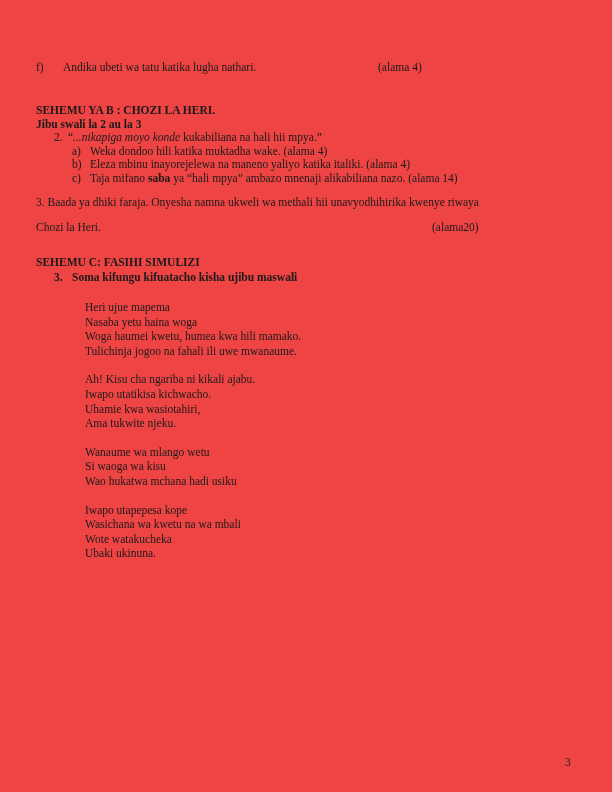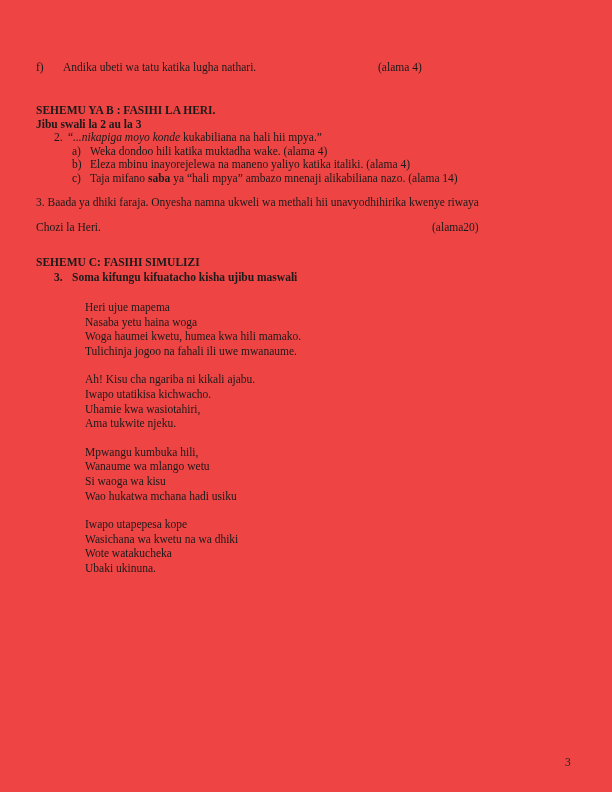--- a/index.html
+++ b/index.html
@@ -32,21 +32,21 @@
 <body>
 
 <div class="page">
 
   <div class="abs rel" style="top:61px;left:36px;width:540px;">
     <span class="marker-f">f)</span><span>Andika ubeti wa tatu katika lugha nathari.</span>
     <span class="marks-f">(alama 4)</span>
   </div>
 
   <div class="abs" style="top:104px;left:36px;width:540px;">
-    <div class="bold q-line">SEHEMU YA B : FASIHI LA HERI.</div>
+    <div class="bold q-line">SEHEMU YA B : CHOZI LA HERI.</div>
     <div class="bold q-line">Jibu swali la 2 au la 3</div>
   </div>
 
   <div class="abs" style="top:131px;left:54px;width:522px;">
     <div class="row q-line">
       <span class="marker-sm">2.</span>
       <span><span>“</span><span class="ital">...nikapiga moyo konde</span><span> kukabiliana na hali hii mpya.”</span></span>
     </div>
     <div class="q2-item">
       <span class="marker-md">a)</span>
@@ -85,28 +85,27 @@
       <div class="poem-line">Woga haumei kwetu, humea kwa hili mamako.</div>
       <div class="poem-line">Tulichinja jogoo na fahali ili uwe mwanaume.</div>
     </div>
     <div class="poem-stanza">
       <div class="poem-line">Ah! Kisu cha ngariba ni kikali ajabu.</div>
       <div class="poem-line">Iwapo utatikisa kichwacho.</div>
       <div class="poem-line">Uhamie kwa wasiotahiri,</div>
       <div class="poem-line">Ama tukwite njeku.</div>
     </div>
     <div class="poem-stanza">
-      <div class="poem-line">Mpwangu kumbuka hili,</div>
       <div class="poem-line">Wanaume wa mlango wetu</div>
       <div class="poem-line">Si waoga wa kisu</div>
       <div class="poem-line">Wao hukatwa mchana hadi usiku</div>
     </div>
     <div class="poem-stanza">
       <div class="poem-line">Iwapo utapepesa kope</div>
-      <div class="poem-line">Wasichana wa kwetu na wa dhiki</div>
+      <div class="poem-line">Wasichana wa kwetu na wa mbali</div>
       <div class="poem-line">Wote watakucheka</div>
       <div class="poem-line">Ubaki ukinuna.</div>
     </div>
   </div>
 
   <div class="abs" style="top:756px;left:565px;">3</div>
 
 </div>
 
 </body></html>

